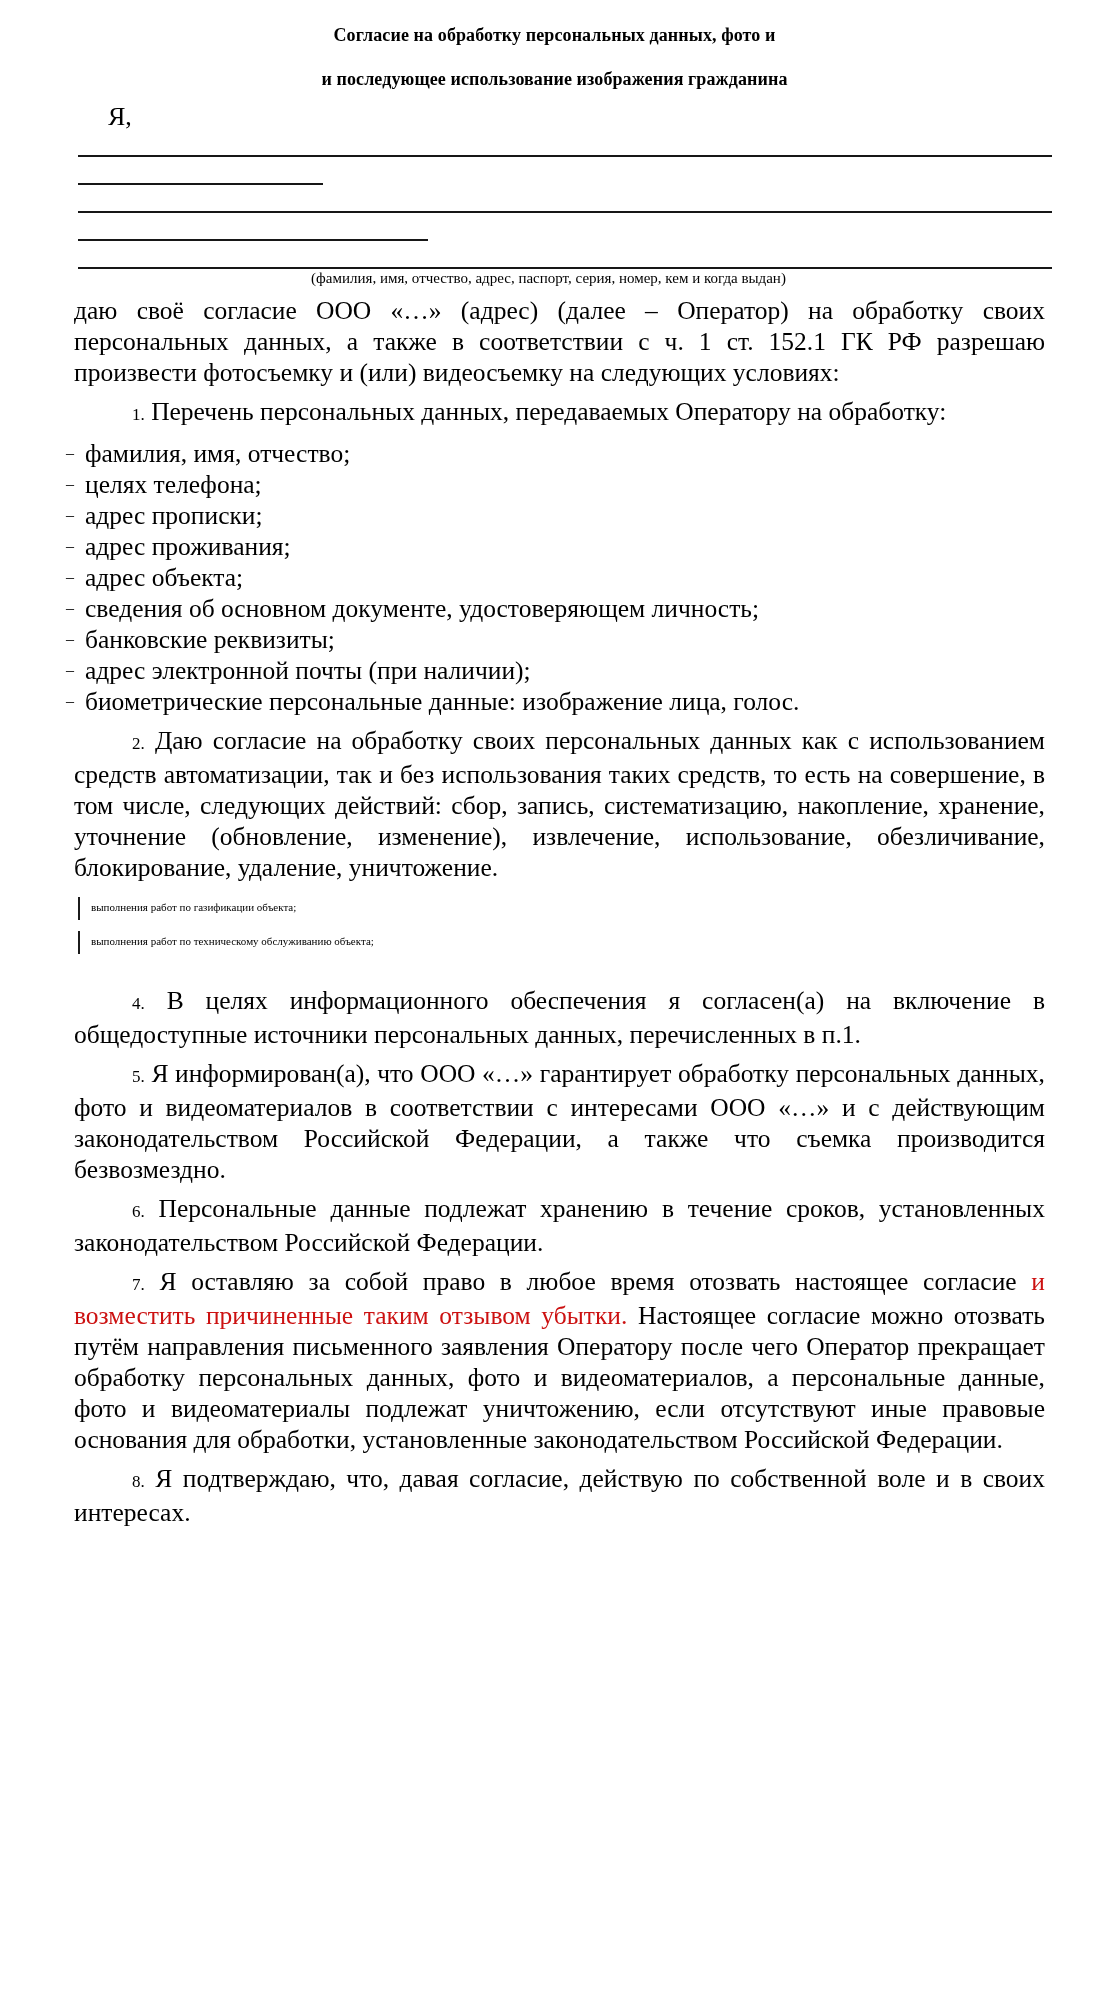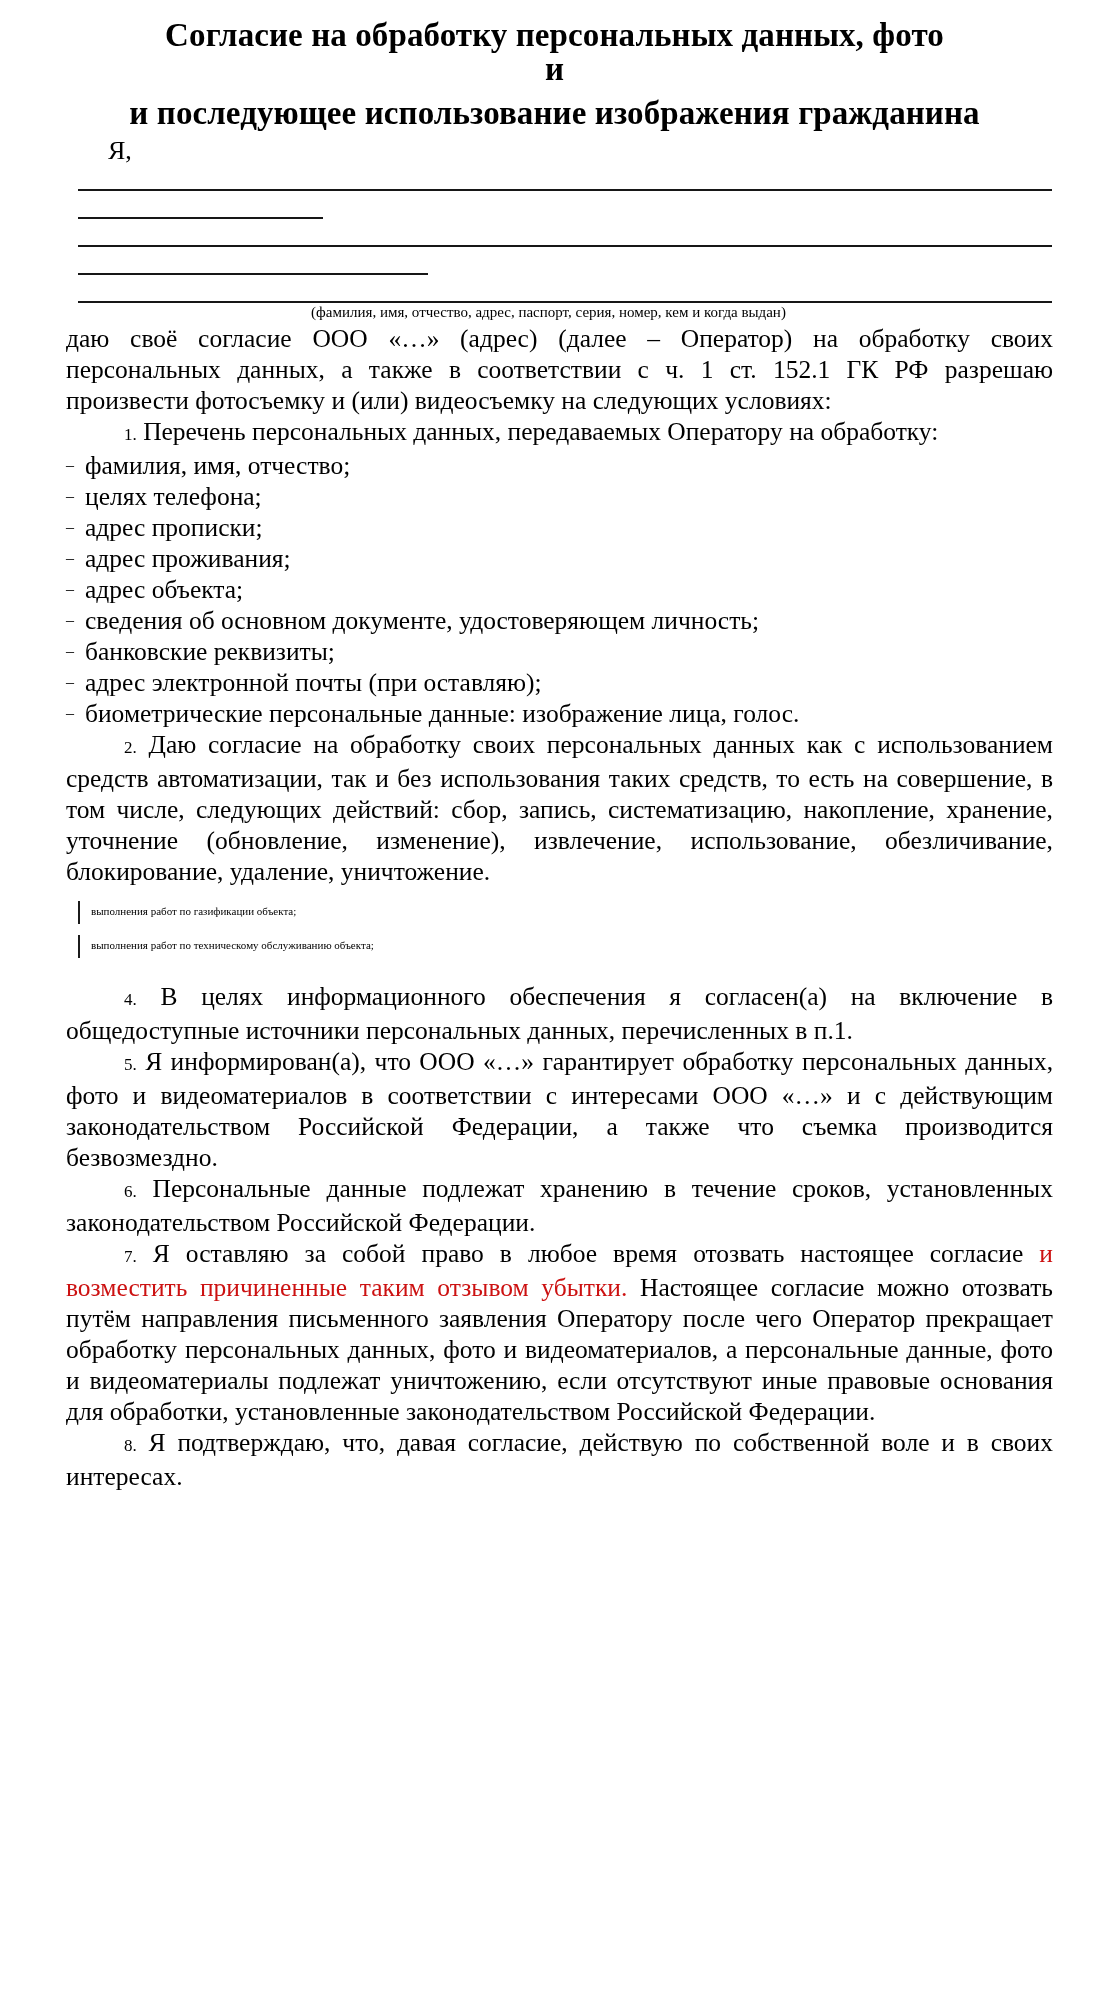--- a/index.html
+++ b/index.html
@@ -22,21 +22,21 @@
     box-sizing: border-box;
   }
 
   
   .title-block {
     padding-top: 18px;
     text-align: center;
   }
   .title-line {
     font-weight: bold;
-    font-size: 33px;
+    font-size: 18px;
     line-height: 34px;
     letter-spacing: 0.1px;
     margin: 0 auto;
   }
   .title-line-1 { width: 780px; }
   .title-line-2 { width: 900px; margin-top: 10px; }
 
   .i-line {
     font-size: 26px;
     line-height: 32px;
@@ -67,21 +67,21 @@
     padding-right: 90px;
   }
 
   
   .body-wrap {
     padding-left: 66px;
     padding-right: 56px;
     margin-top: 2px;
   }
   p.just {
-    margin: 0;
+    margin: 8px;
     font-size: 25.5px;
     line-height: 31px;
     text-align: justify;
     text-justify: inter-word;
     hyphens: none;
     font-family: Liberation Serif, serif;
   }
   p.num {
     text-indent: 58px;
   }
@@ -162,21 +162,21 @@
     <p class="just num"><span class="numlabel">1.</span><span>&nbsp;</span><span>Перечень персональных данных, передаваемых Оператору на обработку:</span></p>
 
     <ul class="dashlist">
       <li><span class="dash">–</span><span>фамилия, имя, отчество;</span></li>
       <li><span class="dash">–</span><span>целях телефона;</span></li>
       <li><span class="dash">–</span><span>адрес прописки;</span></li>
       <li><span class="dash">–</span><span>адрес проживания;</span></li>
       <li><span class="dash">–</span><span>адрес объекта;</span></li>
       <li><span class="dash">–</span><span>сведения об основном документе, удостоверяющем личность;</span></li>
       <li><span class="dash">–</span><span>банковские реквизиты;</span></li>
-      <li><span class="dash">–</span><span>адрес электронной почты (при оставляю);</span></li>
+      <li><span class="dash">–</span><span>адрес электронной почты (при наличии);</span></li>
       <li><span class="dash">–</span><span>биометрические персональные данные: изображение лица, голос.</span></li>
     </ul>
 
     <p class="just num"><span class="numlabel">2.</span>&nbsp;<span>Даю согласие на обработку своих персональных данных как с использованием средств автоматизации, так и без использования таких средств, то есть на совершение, в том числе, следующих действий: сбор, запись, систематизацию, накопление, хранение, уточнение (обновление, изменение), извлечение, использование, обезличивание, блокирование, удаление, уничтожение.</span></p>
 
 
     <div class="optlist">
       <div class="opt">
         <span class="tick"></span>
         <span>выполнения работ по газификации объекта;</span>

